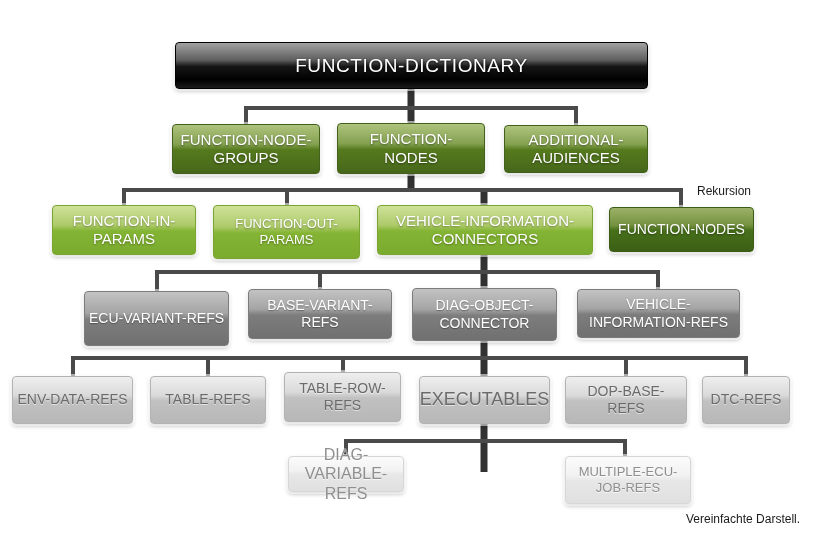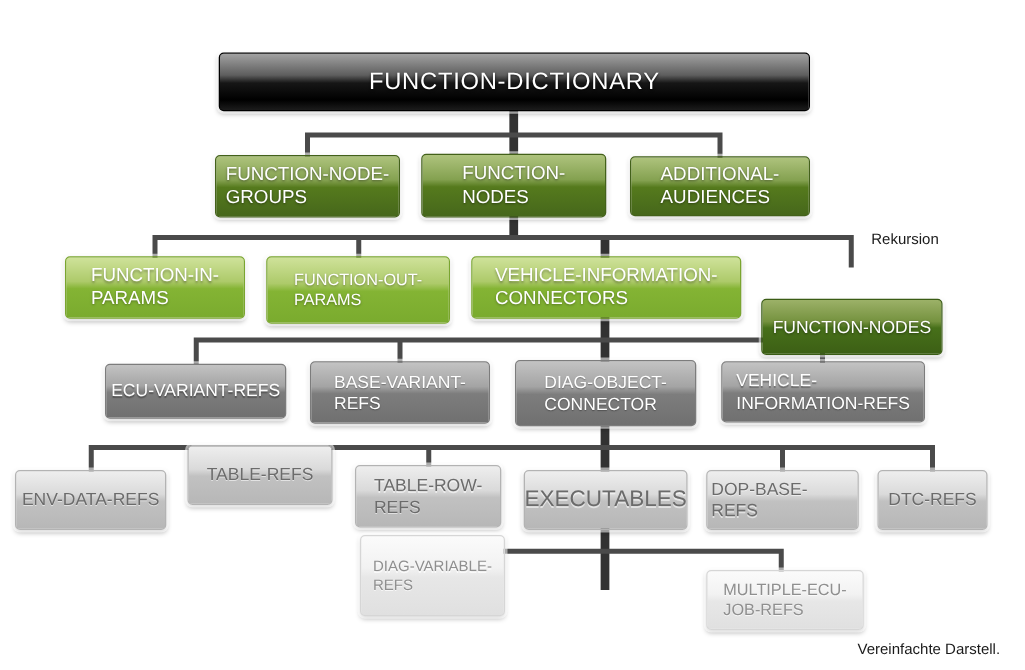--- a/index.html
+++ b/index.html
@@ -3,35 +3,35 @@
 <meta charset="utf-8">
 <style>
   html,body{margin:0;padding:0;background:#fff;}
   #stage{
     position:relative;width:820px;height:536px;background:#ffffff;overflow:hidden;
     font-family:"Liberation Sans","DejaVu Sans",sans-serif;
   }
   #wires{position:absolute;left:0;top:0;z-index:1;}
   .node{
     position:absolute;z-index:2;display:flex;align-items:center;justify-content:center;
-    border-radius:4px;white-space:pre-line;line-height:1.22;
+    text-align:center;border-radius:4px;white-space:pre-line;line-height:1.22;
     box-shadow:0 0 0 2px rgba(255,255,255,.55), 0 2px 4px rgba(0,0,0,.28);
     padding:1px 3px;box-sizing:border-box;
   }
   .n-black{
     background:linear-gradient(180deg,#a2a2a2 0%,#5e5e5e 38%,#161616 52%,#000 82%,#1c1c1c 100%);
     border:1px solid #000;color:#fff;text-shadow:0 1px 2px rgba(0,0,0,.8);letter-spacing:.6px;
   }
   .n-dgreen{
     background:linear-gradient(180deg,#aec37d 0%,#84a150 40%,#557a1d 52%,#46671b 100%);
     border:1px solid #43611a;color:#fff;text-shadow:0 1px 2px rgba(0,0,0,.45);
   }
   .n-dgreen2{
     background:linear-gradient(180deg,#9cb168 0%,#75923f 40%,#47701a 52%,#3c5f15 100%);
-    border:1px solid #3a5c14;color:#fff;text-shadow:0 1px 2px rgba(0,0,0,.45);margin-top:32px;
+    border:1px solid #3a5c14;color:#fff;text-shadow:0 1px 2px rgba(0,0,0,.45);
   }
   .n-bgreen{
     background:linear-gradient(180deg,#cfe29a 0%,#adca6a 40%,#84b434 52%,#7aab2e 100%);
     border:1px solid #7aa52f;color:#fff;text-shadow:0 1px 2px rgba(0,0,0,.35);
   }
   .n-gray{
     background:linear-gradient(180deg,#c3c3c3 0%,#a4a4a4 40%,#7d7d7d 52%,#707070 100%);
     border:1px solid #7c7c7c;color:#fff;text-shadow:0 1px 1px rgba(0,0,0,.35);
   }
   .n-lgray{
@@ -70,36 +70,36 @@
 
   <div class="node n-bgreen" style="left:52px;top:205px;width:144px;height:50px;font-size:15px">FUNCTION-IN-
 PARAMS</div>
   <div class="node n-bgreen" style="left:213px;top:205px;width:147px;height:54px;font-size:13px">FUNCTION-OUT-
 PARAMS</div>
   <div class="node n-bgreen" style="left:377px;top:205px;width:216px;height:50px;font-size:15px">VEHICLE-INFORMATION-
 CONNECTORS</div>
   <div class="node n-dgreen2" style="left:609px;top:207px;width:145px;height:45px;font-size:14px">FUNCTION-NODES</div>
   <div class="small-text" style="left:697px;top:184px">Rekursion</div>
 
-  <div class="node n-gray" style="left:84px;top:291px;width:145px;height:44px;font-size:14px">ECU-VARIANT-REFS</div>
+  <div class="node n-gray" style="left:84px;top:291px;width:145px;height:55px;font-size:14px">ECU-VARIANT-REFS</div>
   <div class="node n-gray" style="left:248px;top:289px;width:144px;height:50px;font-size:14px">BASE-VARIANT-
 REFS</div>
   <div class="node n-gray" style="left:412px;top:288px;width:145px;height:53px;font-size:14px">DIAG-OBJECT-
 CONNECTOR</div>
   <div class="node n-gray" style="left:577px;top:289px;width:163px;height:49px;font-size:14px">VEHICLE-
 INFORMATION-REFS</div>
 
   <div class="node n-lgray" style="left:12px;top:376px;width:121px;height:48px;font-size:14px">ENV-DATA-REFS</div>
-  <div class="node n-lgray" style="left:150px;top:356px;width:116px;height:48px;font-size:14px">TABLE-REFS</div>
+  <div class="node n-lgray" style="left:150px;top:376px;width:116px;height:48px;font-size:14px">TABLE-REFS</div>
   <div class="node n-lgray" style="left:284px;top:372px;width:117px;height:50px;font-size:14px">TABLE-ROW-
 REFS</div>
   <div class="node n-lgray" style="left:419px;top:376px;width:131px;height:48px;font-size:18px">EXECUTABLES</div>
   <div class="node n-lgray" style="left:565px;top:376px;width:122px;height:48px;font-size:14px">DOP-BASE-REFS</div>
   <div class="node n-lgray" style="left:702px;top:376px;width:88px;height:48px;font-size:14px">DTC-REFS</div>
 
-  <div class="node n-pgray" style="left:288px;top:428px;width:116px;height:65px;font-size:12px">DIAG-VARIABLE-
+  <div class="node n-pgray" style="left:288px;top:456px;width:116px;height:36px;font-size:16px">DIAG-VARIABLE-
 REFS</div>
   <div class="node n-pgray" style="left:565px;top:456px;width:126px;height:48px;font-size:13px">MULTIPLE-ECU-
 JOB-REFS</div>
 
   <div class="small-text" style="left:686px;top:512px">Vereinfachte Darstell.</div>
 
 </div>
 
 </body></html>

